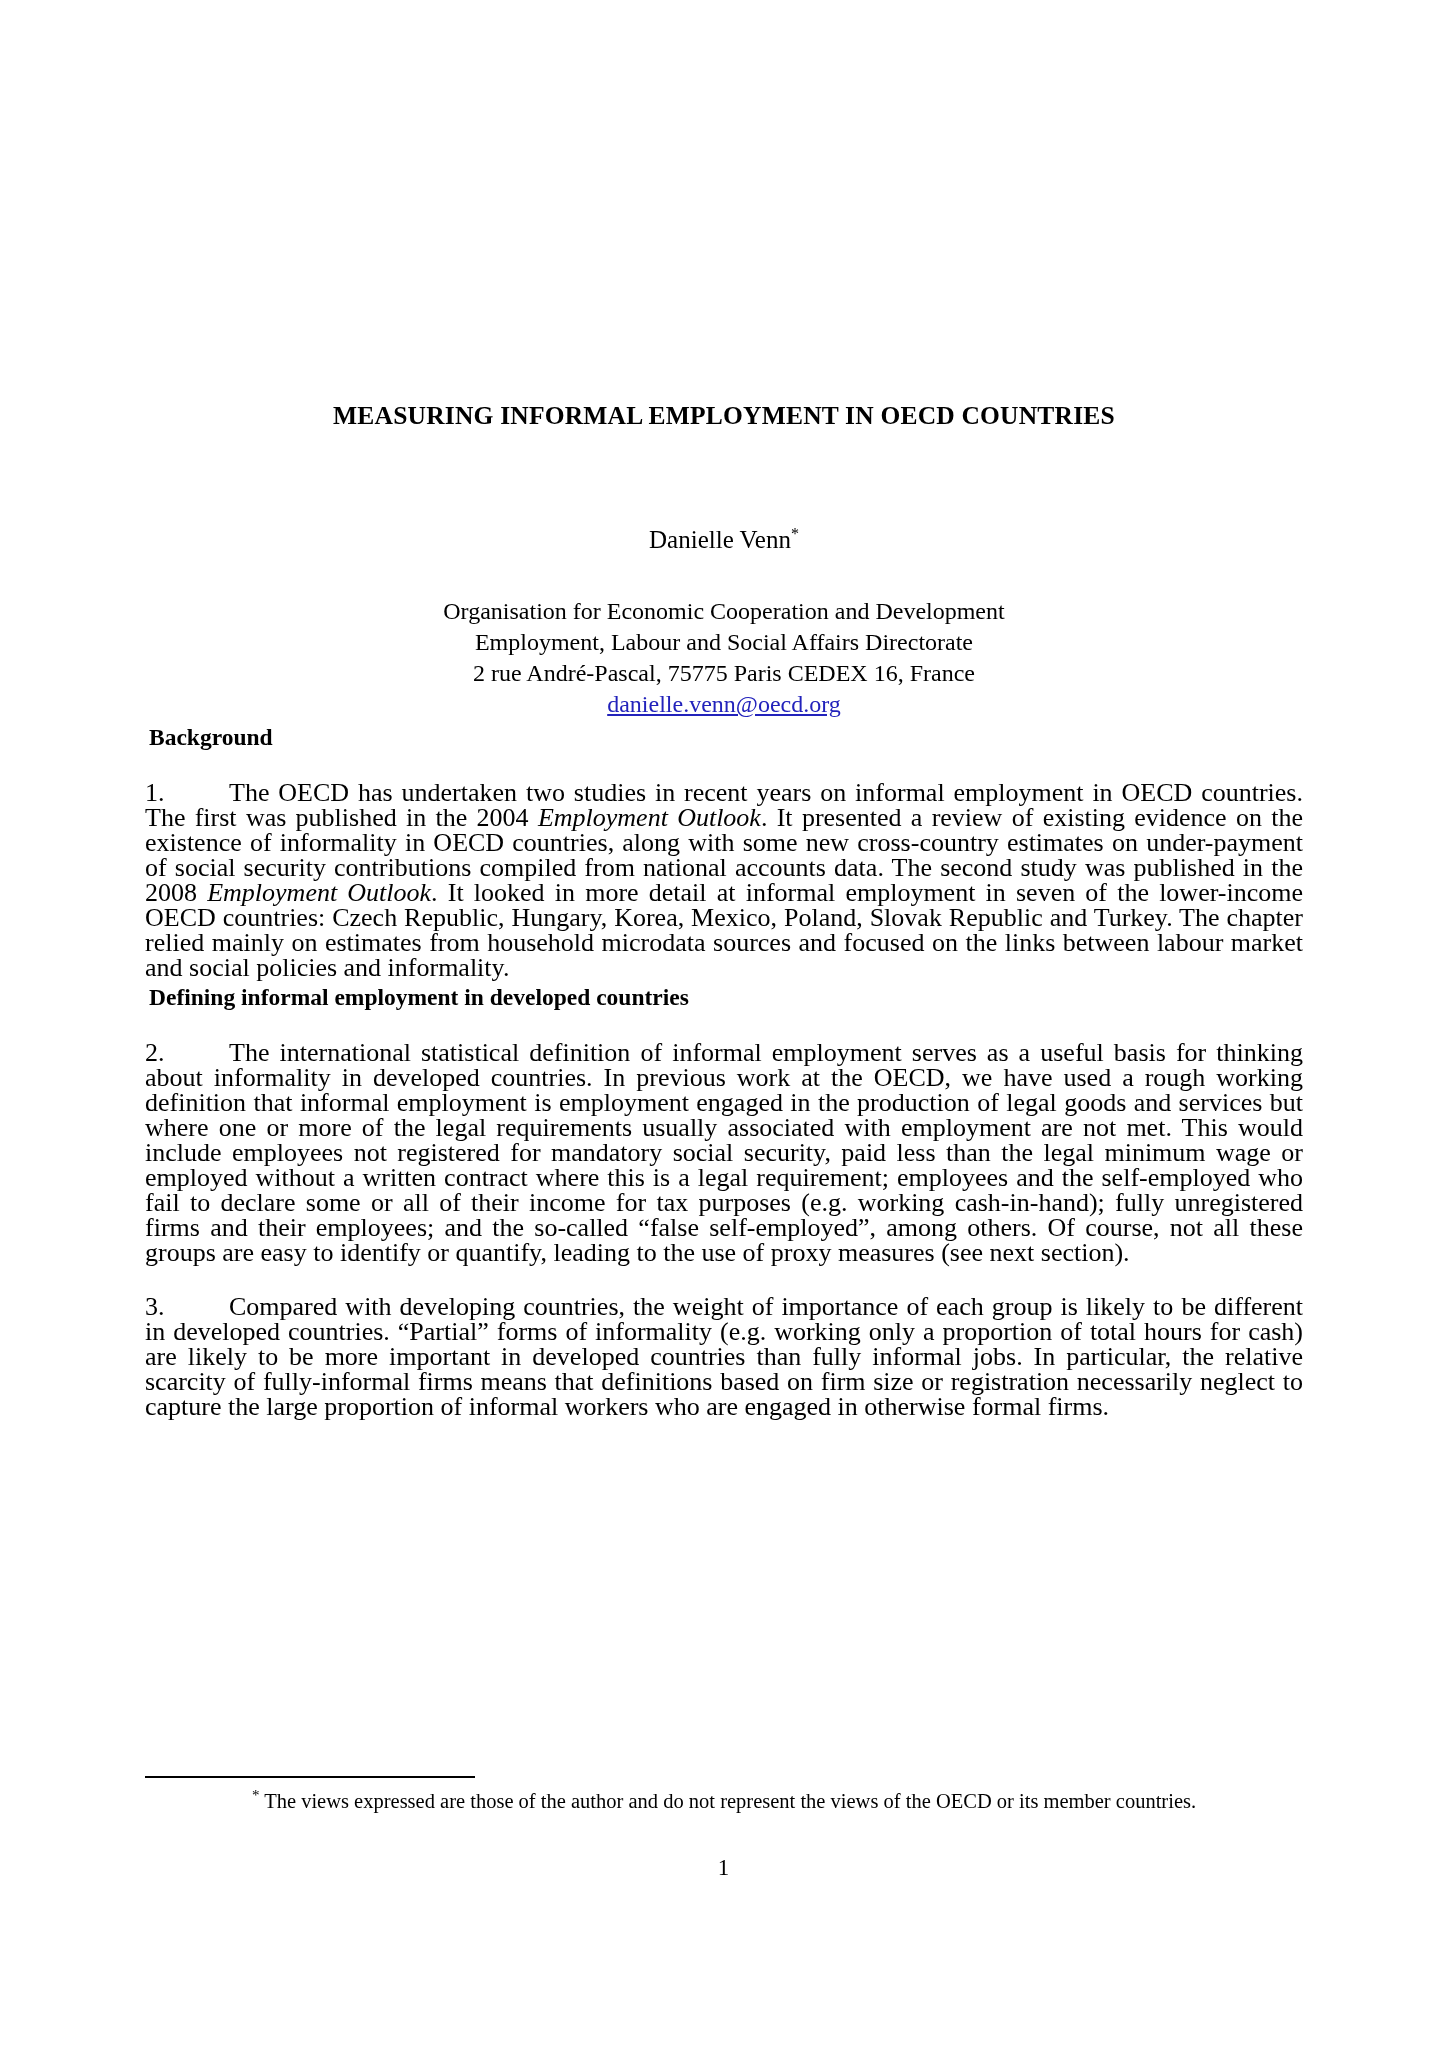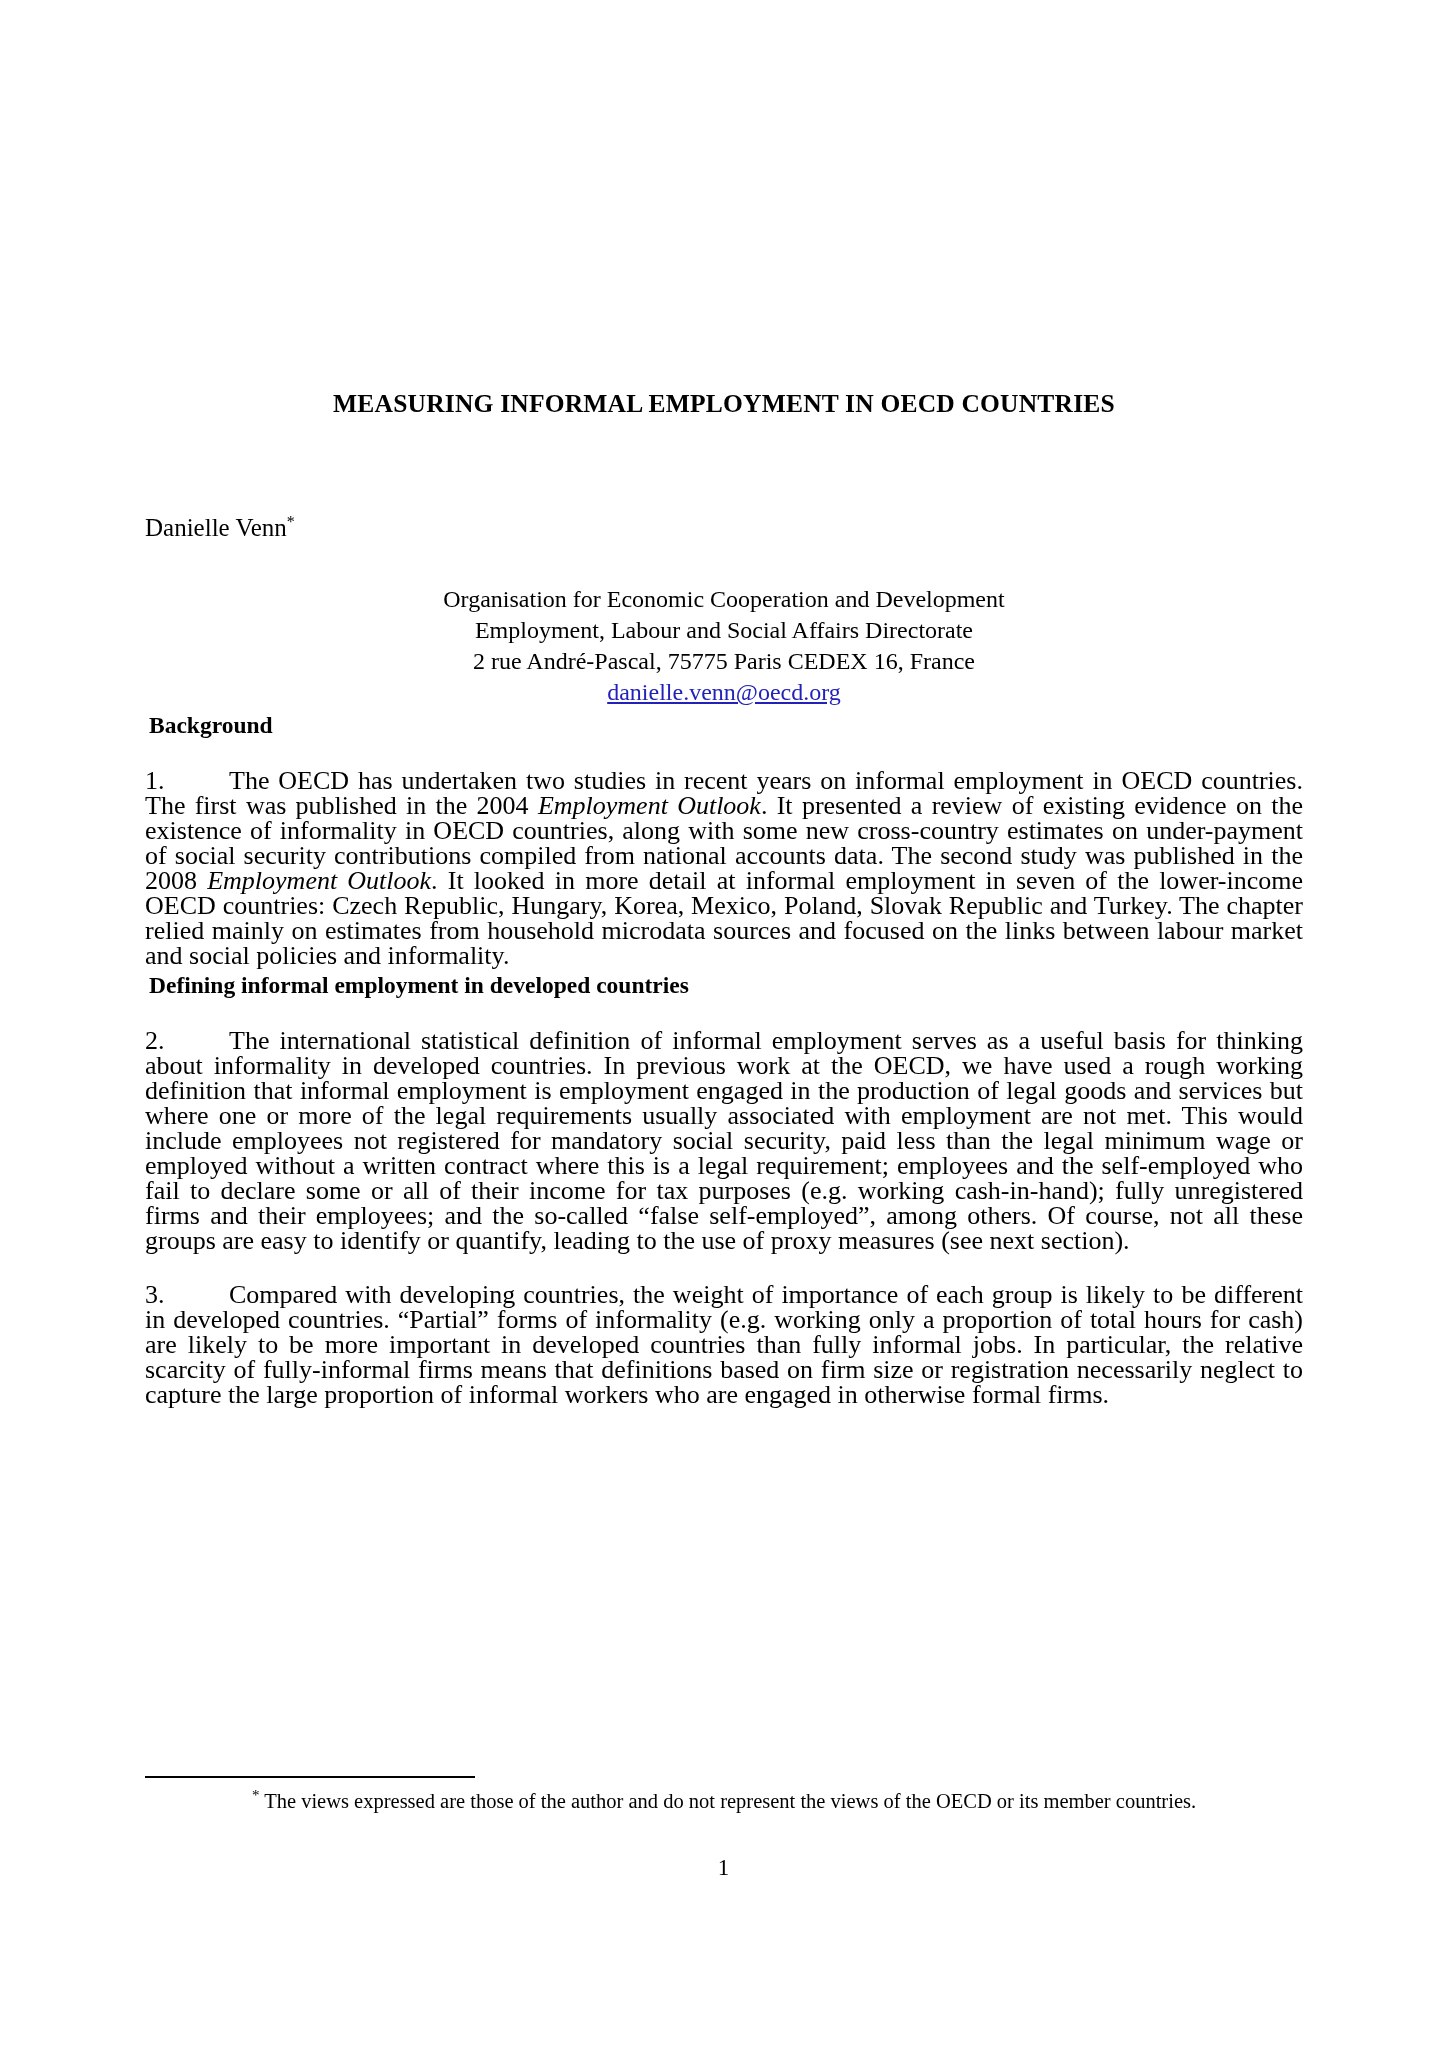--- a/index.html
+++ b/index.html
@@ -28,26 +28,26 @@
     left: 145px;
     top: 0;
     width: 1158px;
   }
 
   .title {
     text-align: center;
     font-weight: bold;
     font-size: 25.5px;
     letter-spacing: 0.2px;
-    margin: 4px;
+    margin: 16px;
     padding-top: 385px;
   }
 
   .author-block {
-    text-align: left;
+    text-align: center;
     margin-top: 96px;
   }
   .author-name {
     font-size: 25px;
     line-height: 1.0;
     display: inline-block;
   }
   .fn-marker {
     font-size: 16px;
     vertical-align: super;

